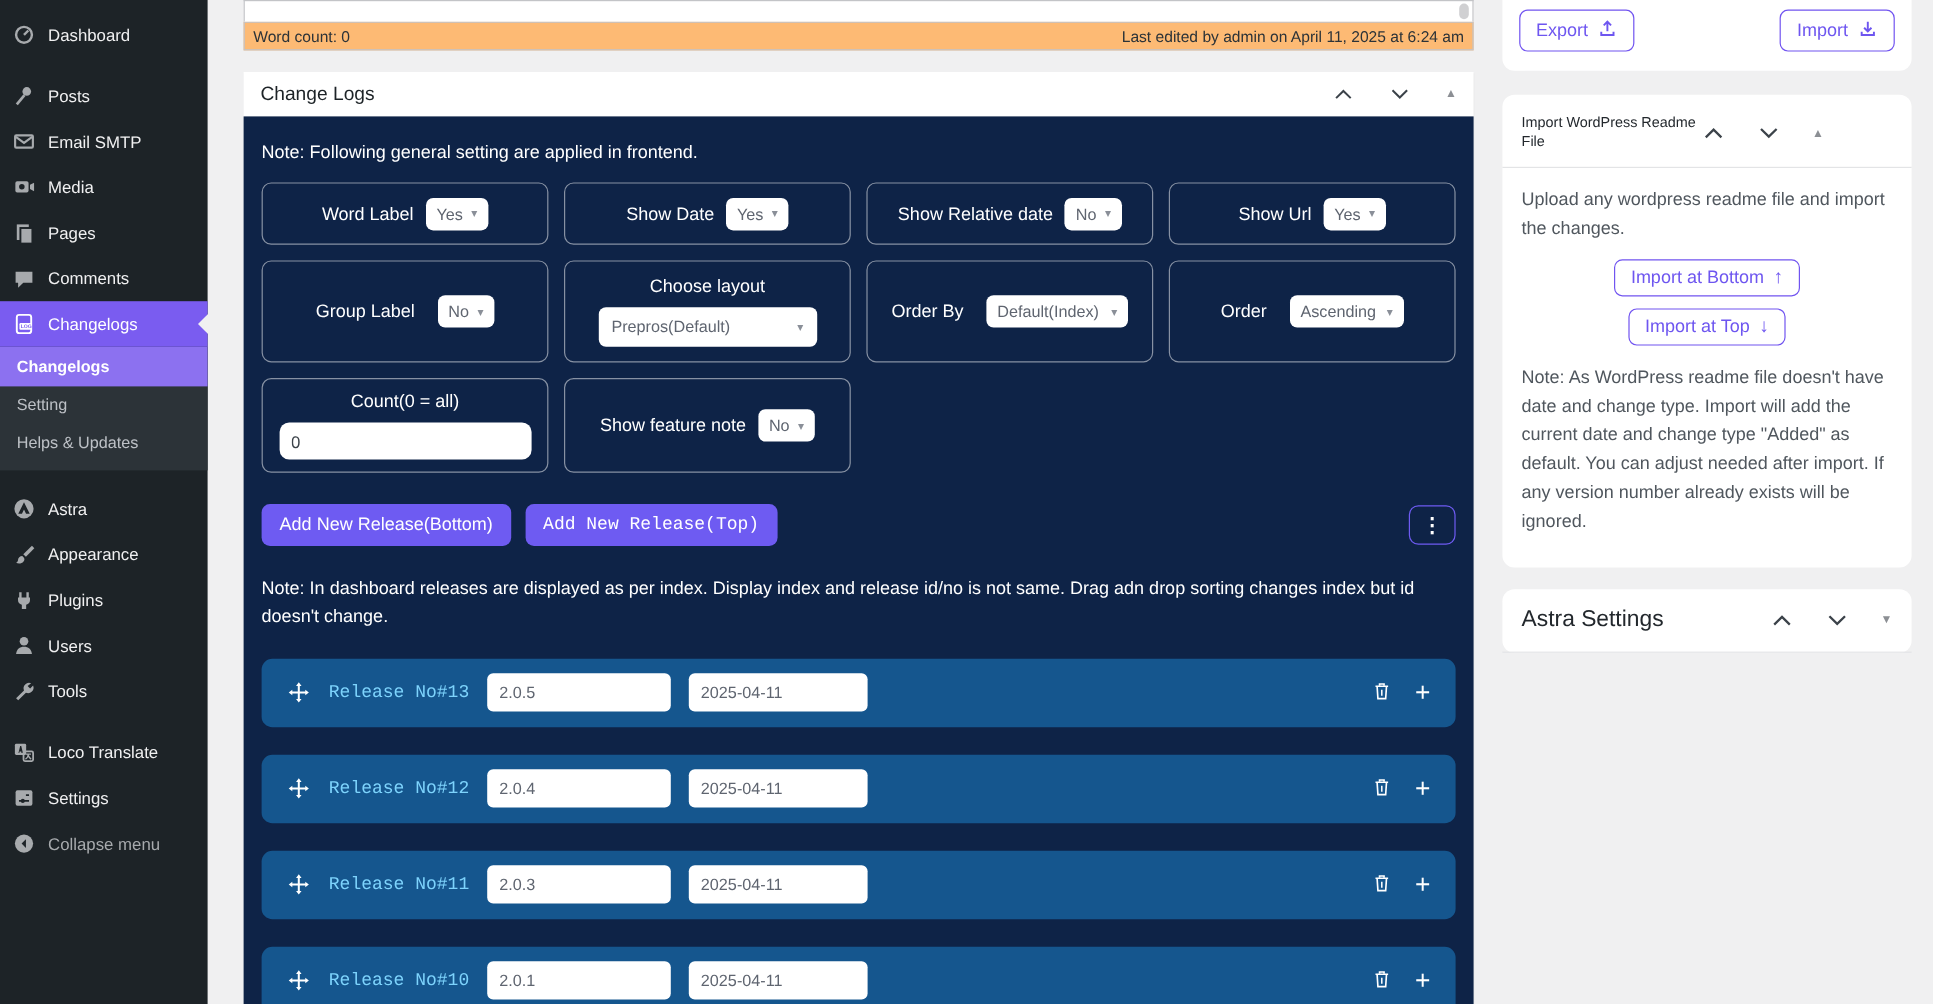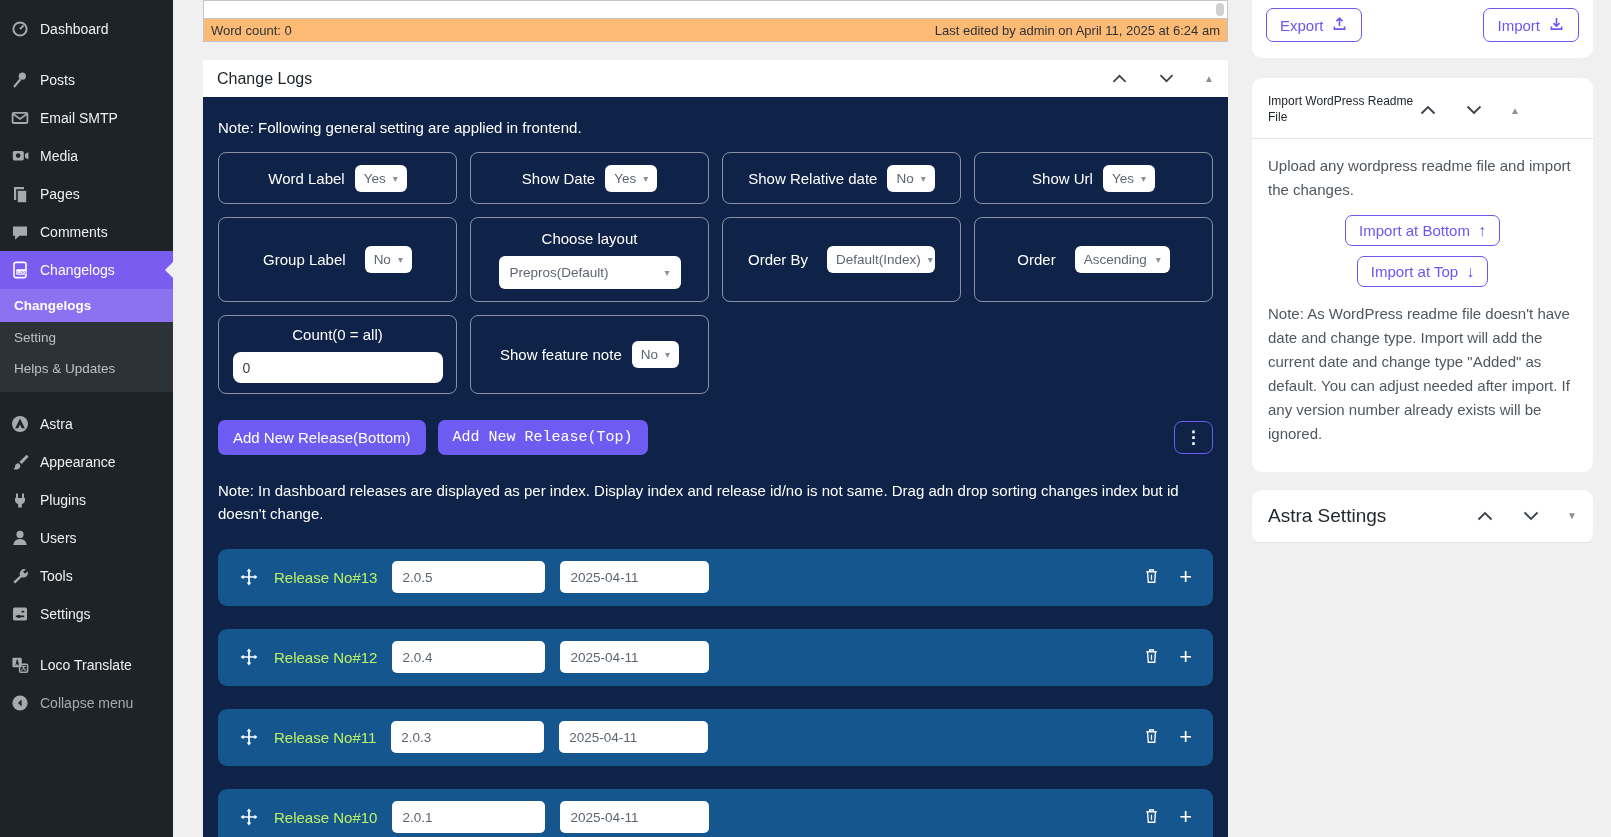--- a/index.html
+++ b/index.html
@@ -48,33 +48,33 @@
   .sbox { border:1.4px solid rgba(255,255,255,.5); border-radius:8px; display:flex; align-items:center; justify-content:center; gap:10px; padding:10px; }
   .sbox.r1 { min-height:52px; }
   .sbox.r2 { min-height:85px;gap:19px; }
   .sbox.r3 { min-height:68px; }
   .sbox.col { flex-direction:column; gap:9px; justify-content:center; }
   .sbox .slabel { font-size:15px; color:#fff; white-space:nowrap; }
 
   .select { background:#fff; border-radius:6px; color:#5f6570; font-size:13.5px; display:inline-flex; align-items:center; justify-content:space-between; gap:7px; padding:6px 9px; cursor:pointer; }
   .select .caret { font-size:10px; color:#8a8f98; }
   .select.wide { width:182px; padding:9px 11px; }
-  .select.med  { width:108px; }
+  .select.med  { width:118px; }
   .select.med2 { width:95px; }
   .count-input { width:210px; height:31px; border:none; border-radius:8px; padding:0 10px; font-size:14px; color:#3c434a; font-family:"Liberation Sans",sans-serif; }
 
   .btn-row { display:flex; align-items:center; margin-top:26px; }
   .btn-purple { background:#6e5bf2; color:#fff; border:none; border-radius:7px; padding:9px 15px; font-size:15px; cursor:pointer; font-family:"Liberation Sans",sans-serif; }
   .btn-purple + .btn-purple { margin-left:12px;font-family:Liberation Mono, monospace; }
   .kebab-btn { margin-left:auto; background:transparent; border:1.6px solid #6e5bf2; border-radius:8px; width:39px; height:33px; color:#fff; font-size:17px; font-weight:bold; cursor:pointer; line-height:1; }
 
   .releases-note { margin-top:24px; line-height:1.55; font-size:15px; max-width:990px; }
 
   .release-row { margin-top:23px; background:#15568e; border-radius:9px; height:57px; display:flex; align-items:center; padding:0 19px; }
-  .release-label { font-size:15px; color:#bef264; margin:0 15px 0 13px; white-space:nowrap; }
+  .release-label { font-size:15px; color:#7dd3fc; margin:0 15px 0 13px; white-space:nowrap;font-family:Liberation Mono, monospace; }
   .rel-input { height:32px; border:none; border-radius:5px; padding:0 10px; font-size:13.5px; color:#5f6570; font-family:"Liberation Sans",sans-serif; }
   .rel-version { width:153px; }
   .rel-date { width:149px; margin-left:15px; }
   .row-actions { margin-left:auto; display:flex; align-items:center; gap:15px; }
   .icon-btn { background:none; border:none; cursor:pointer; display:flex; align-items:center; padding:2px; }
   .plus-glyph { color:#fff; font-size:22px; font-weight:normal; line-height:1; }
 
   
   .export-card { background:#fff; border-radius:0 0 10px 10px; padding:8px 14px 16px 14px; display:flex; justify-content:space-between; }
   .btn-outline { background:#fff; border:1.4px solid #7154f0; color:#6e56f0; border-radius:7px; padding:6px 13px; font-size:15px; cursor:pointer; display:inline-flex; align-items:center; gap:8px; font-family:"Liberation Sans",sans-serif; }
@@ -200,40 +200,40 @@
     <span class="label">Users</span>
   </div>
   <div class="menu-item">
     <span class="mi">
         <svg width="20" height="20" viewBox="0 0 20 20">
           <path d="M16 3.4a4.6 4.6 0 00-6 6L3.4 15.8l1.8 1.8 6.4-6.4a4.6 4.6 0 006-6l-2.5 2.5-2.1-2.1z" fill="#a7aaad"></path>
         </svg>
       </span>
     <span class="label">Tools</span>
   </div>
-  <div class="menu-item">
-    <span class="mi">
-        <svg width="20" height="20" viewBox="0 0 20 20">
-          <rect x="3" y="3.6" width="14" height="12.8" rx="1.6" fill="#a7aaad"></rect>
-          <path d="M5.8 12.4h8.4M11.6 7.6h2.6" stroke="#1d2327" stroke-width="1.6"></path>
-          <circle cx="9" cy="12.4" r="1.7" fill="#1d2327"></circle>
-        </svg>
-      </span>
-    <span class="label">Settings</span>
-  </div>
   <div class="menu-item gap-top">
     <span class="mi">
         <svg width="20" height="20" viewBox="0 0 20 20">
           <rect x="2.4" y="2.8" width="9.4" height="9.4" rx="1.2" fill="#a7aaad"></rect>
           <path d="M5.4 10.4L6.8 4.6h.9l1.4 5.8H7.9l-.2-1.1H6.3l-.2 1.1z" fill="#1d2327"></path>
           <rect x="9.6" y="9.2" width="8" height="8" rx="1.2" fill="none" stroke="#a7aaad" stroke-width="1.5"></rect>
           <path d="M11.4 11.4h4.4M13.6 11.4c0 2-1 3.4-2.4 4.2M13.6 12.6c.4 1.4 1.3 2.4 2.4 3" stroke="#a7aaad" stroke-width="1.1" fill="none"></path>
         </svg>
       </span>
     <span class="label">Loco Translate</span>
+  </div>
+  <div class="menu-item">
+    <span class="mi">
+        <svg width="20" height="20" viewBox="0 0 20 20">
+          <rect x="3" y="3.6" width="14" height="12.8" rx="1.6" fill="#a7aaad"></rect>
+          <path d="M5.8 12.4h8.4M11.6 7.6h2.6" stroke="#1d2327" stroke-width="1.6"></path>
+          <circle cx="9" cy="12.4" r="1.7" fill="#1d2327"></circle>
+        </svg>
+      </span>
+    <span class="label">Settings</span>
   </div>
   <div class="menu-item collapse-item">
     <span class="mi">
         <svg width="20" height="20" viewBox="0 0 20 20">
           <circle cx="10" cy="10" r="7.6" fill="#a7aaad"></circle>
           <path d="M11.6 6.4L8 10l3.6 3.6z" fill="#1d2327"></path>
         </svg>
       </span>
     <span class="label">Collapse menu</span>
   </div>

